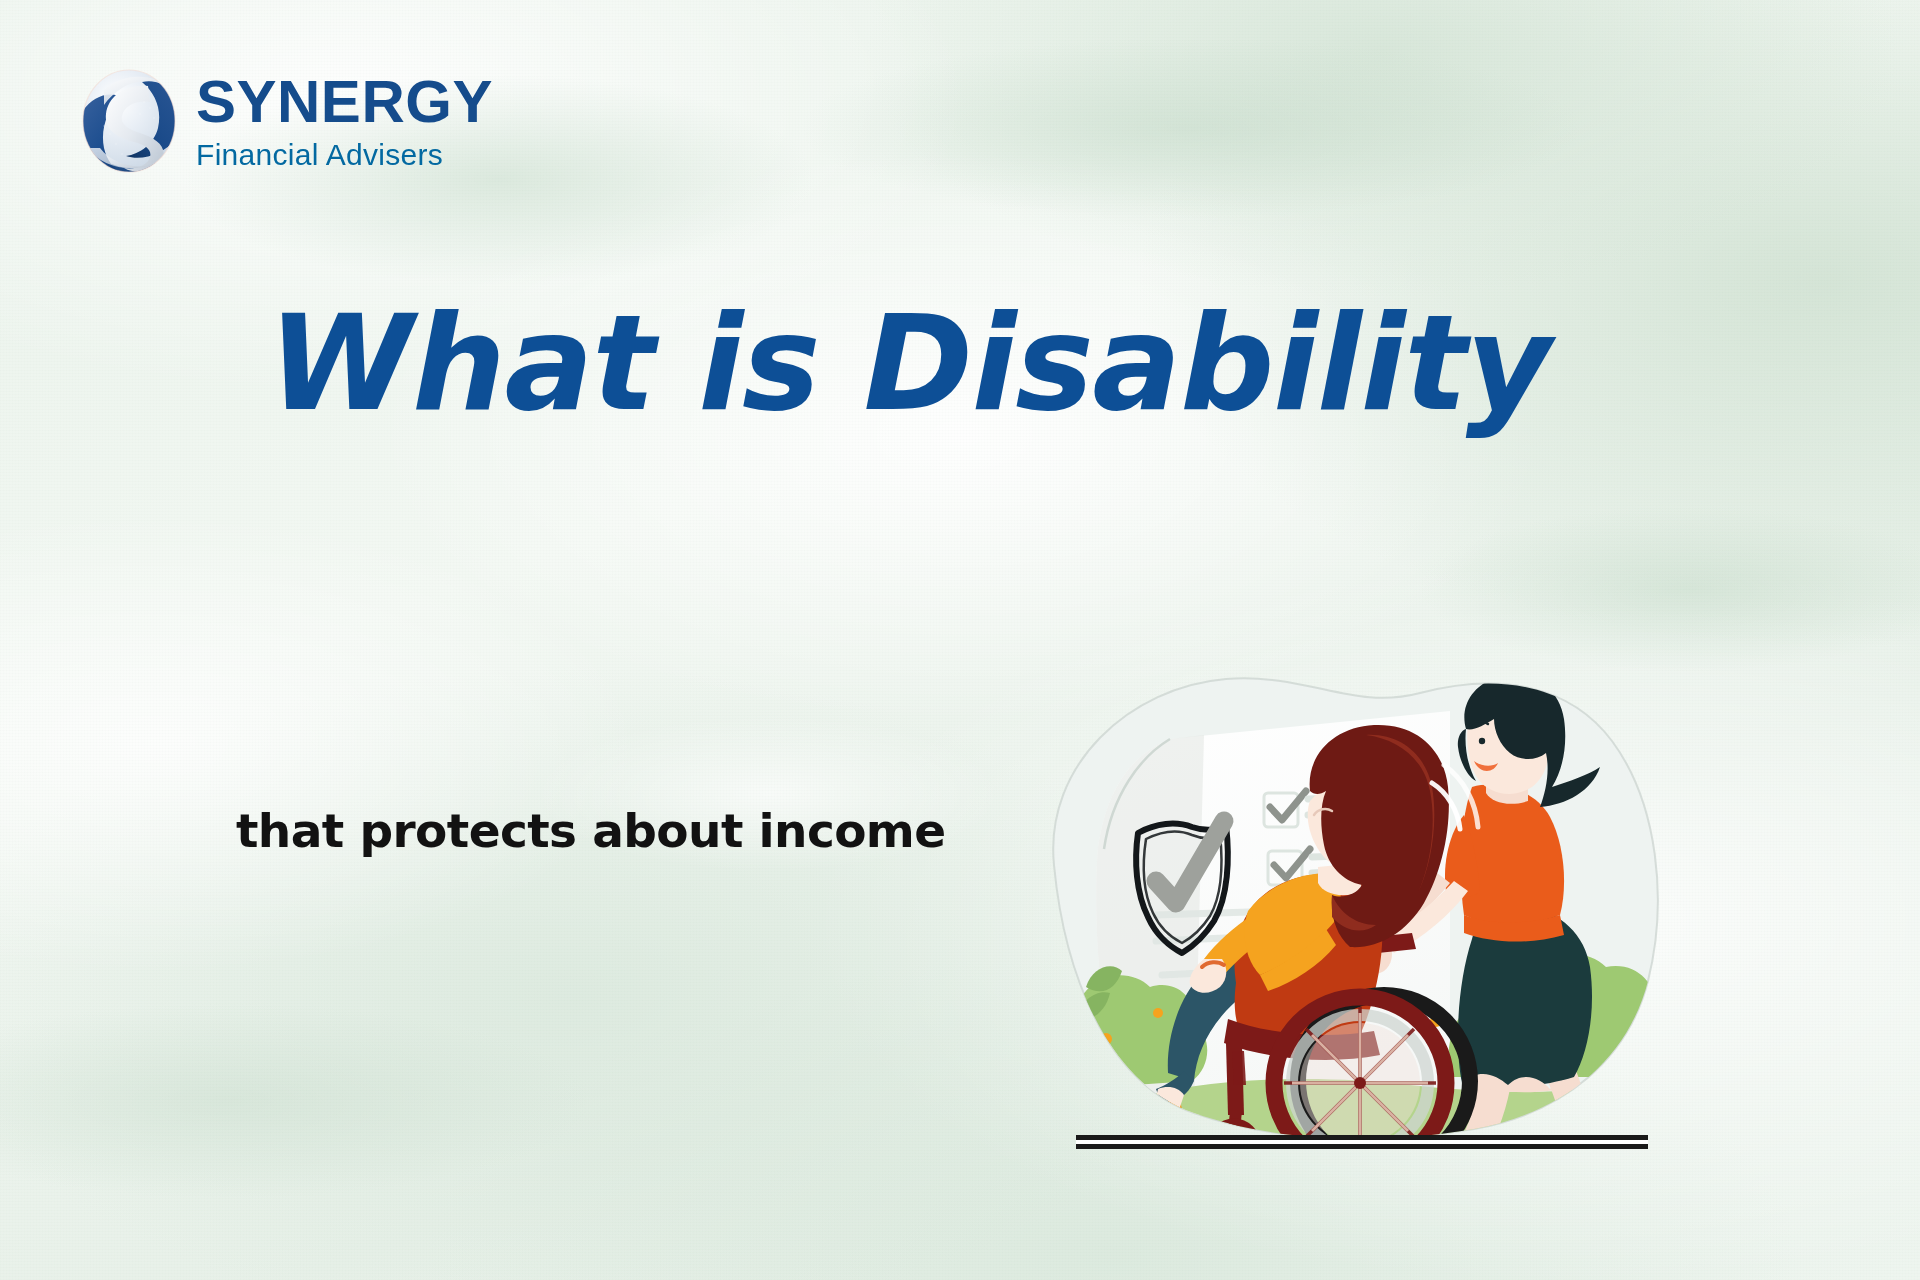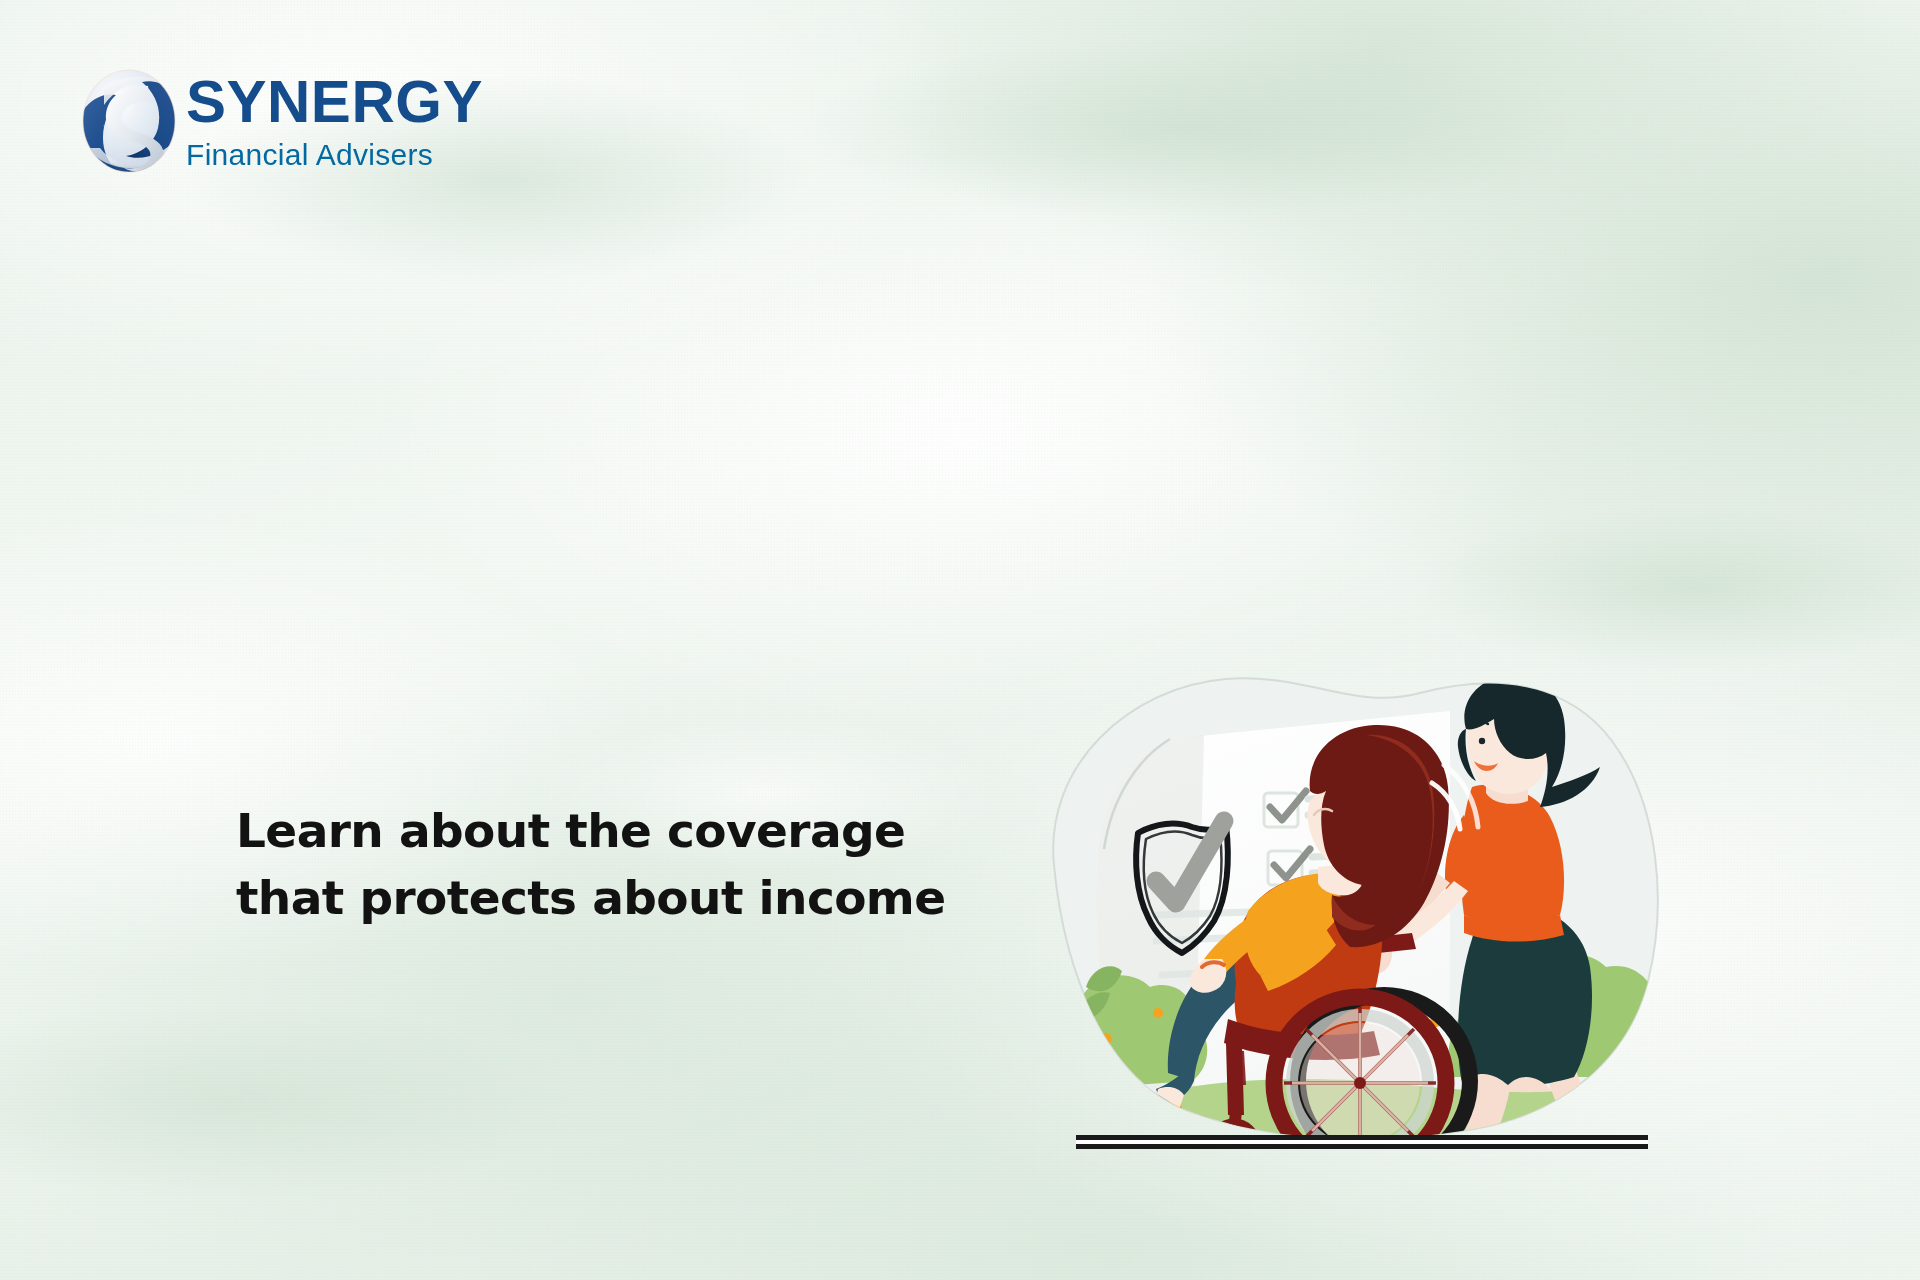--- a/index.html
+++ b/index.html
@@ -51,21 +51,21 @@
       repeating-linear-gradient(90deg, rgba(120,150,125,.08) 0 1px, rgba(0,0,0,0) 1px 3px);
   }
 
   
   .logo-block {
     position: absolute;
     left: 74px;
     top: 62px;
     display: flex;
     align-items: center;
-    gap: 2px;
+    gap: 12px;
   }
   .logo-mark { width: 110px; height: 118px; display: block; }
   .logo-words { display: flex; flex-direction: column; line-height: 1; }
   .logo-title {
     font-size: 60px;
     font-weight: 700;
     letter-spacing: 0.5px;
     color: #154c8c;
     font-family: "Liberation Sans", sans-serif;
   }
@@ -189,24 +189,24 @@
       <ellipse cx="55" cy="59" rx="46" ry="51" fill="none" stroke="#f2d9cf" stroke-width="1.2" opacity=".55"></ellipse>
     </svg>
 
     <div class="logo-words">
       <div class="logo-title">SYNERGY</div>
       <div class="logo-sub">Financial Advisers</div>
     </div>
   </div>
 
   <div class="headline">
+    <span class="hl-line">What is Disability</span>
   </div>
 
   <div class="subhead">
-    <span class="sh-line">Learn about the coverage</span>
     <span class="sh-line">that protects about income</span>
   </div>
 
   <div class="illustration">
     <svg viewBox="0 0 770 565">
       <defs>
         <linearGradient id="paperG" x1="0" y1="0" x2="0.3" y2="1">
           <stop offset="0%" stop-color="#ffffff"></stop>
           <stop offset="100%" stop-color="#f6f8f7"></stop>
         </linearGradient>

